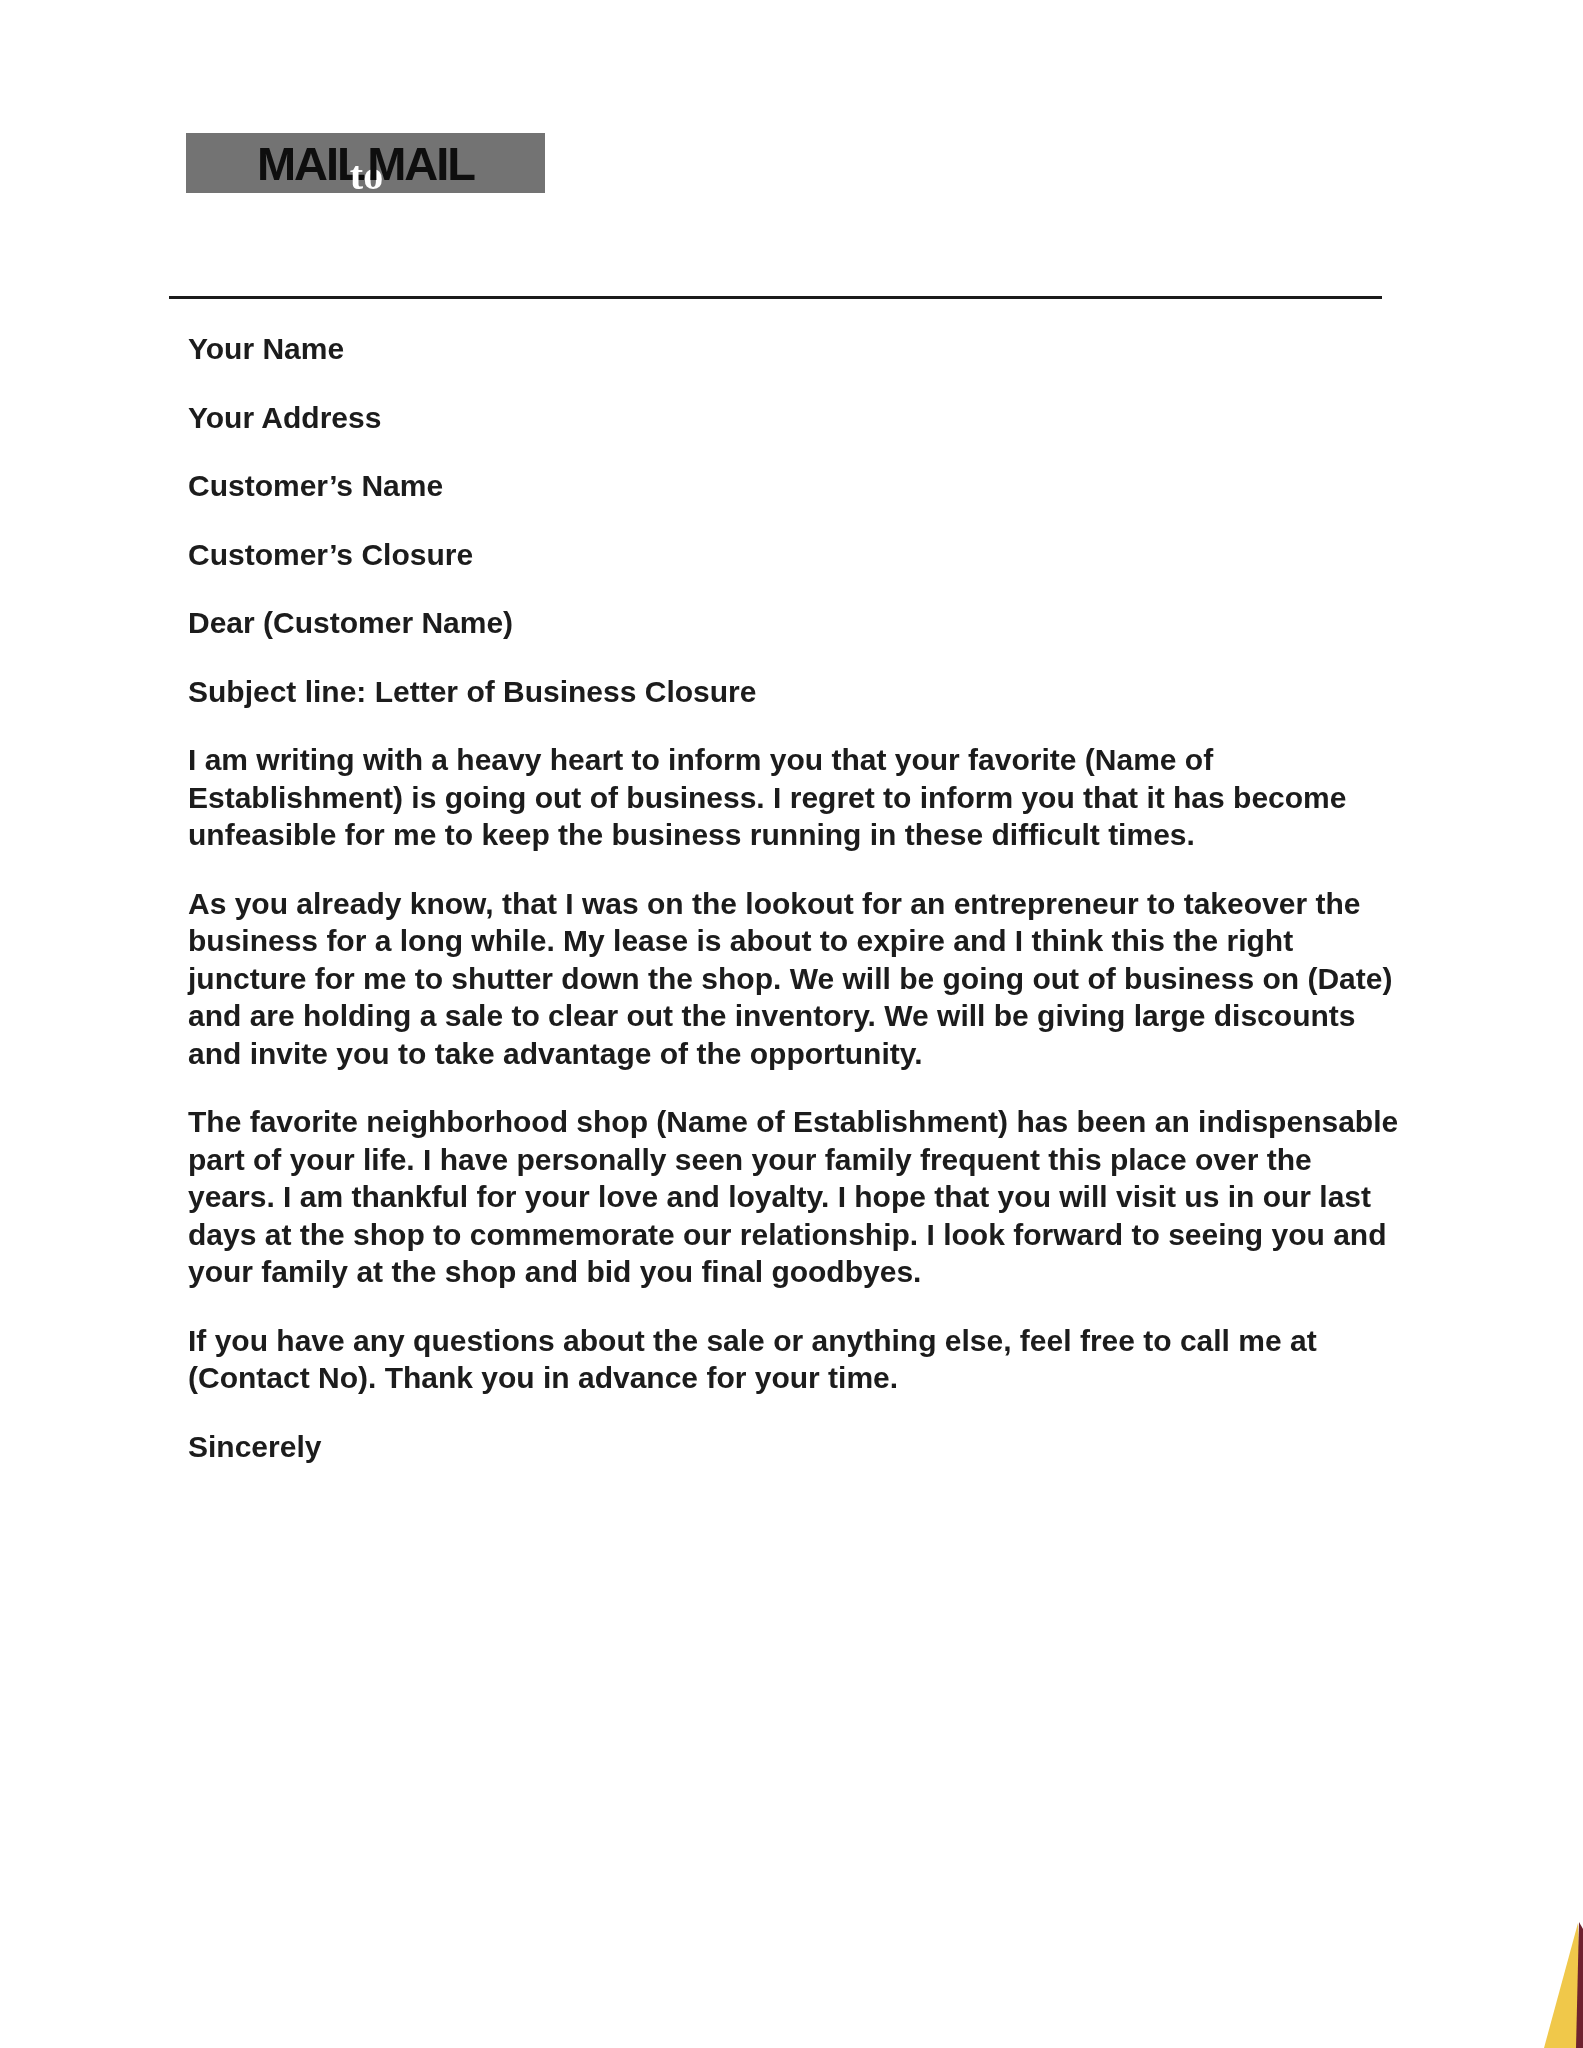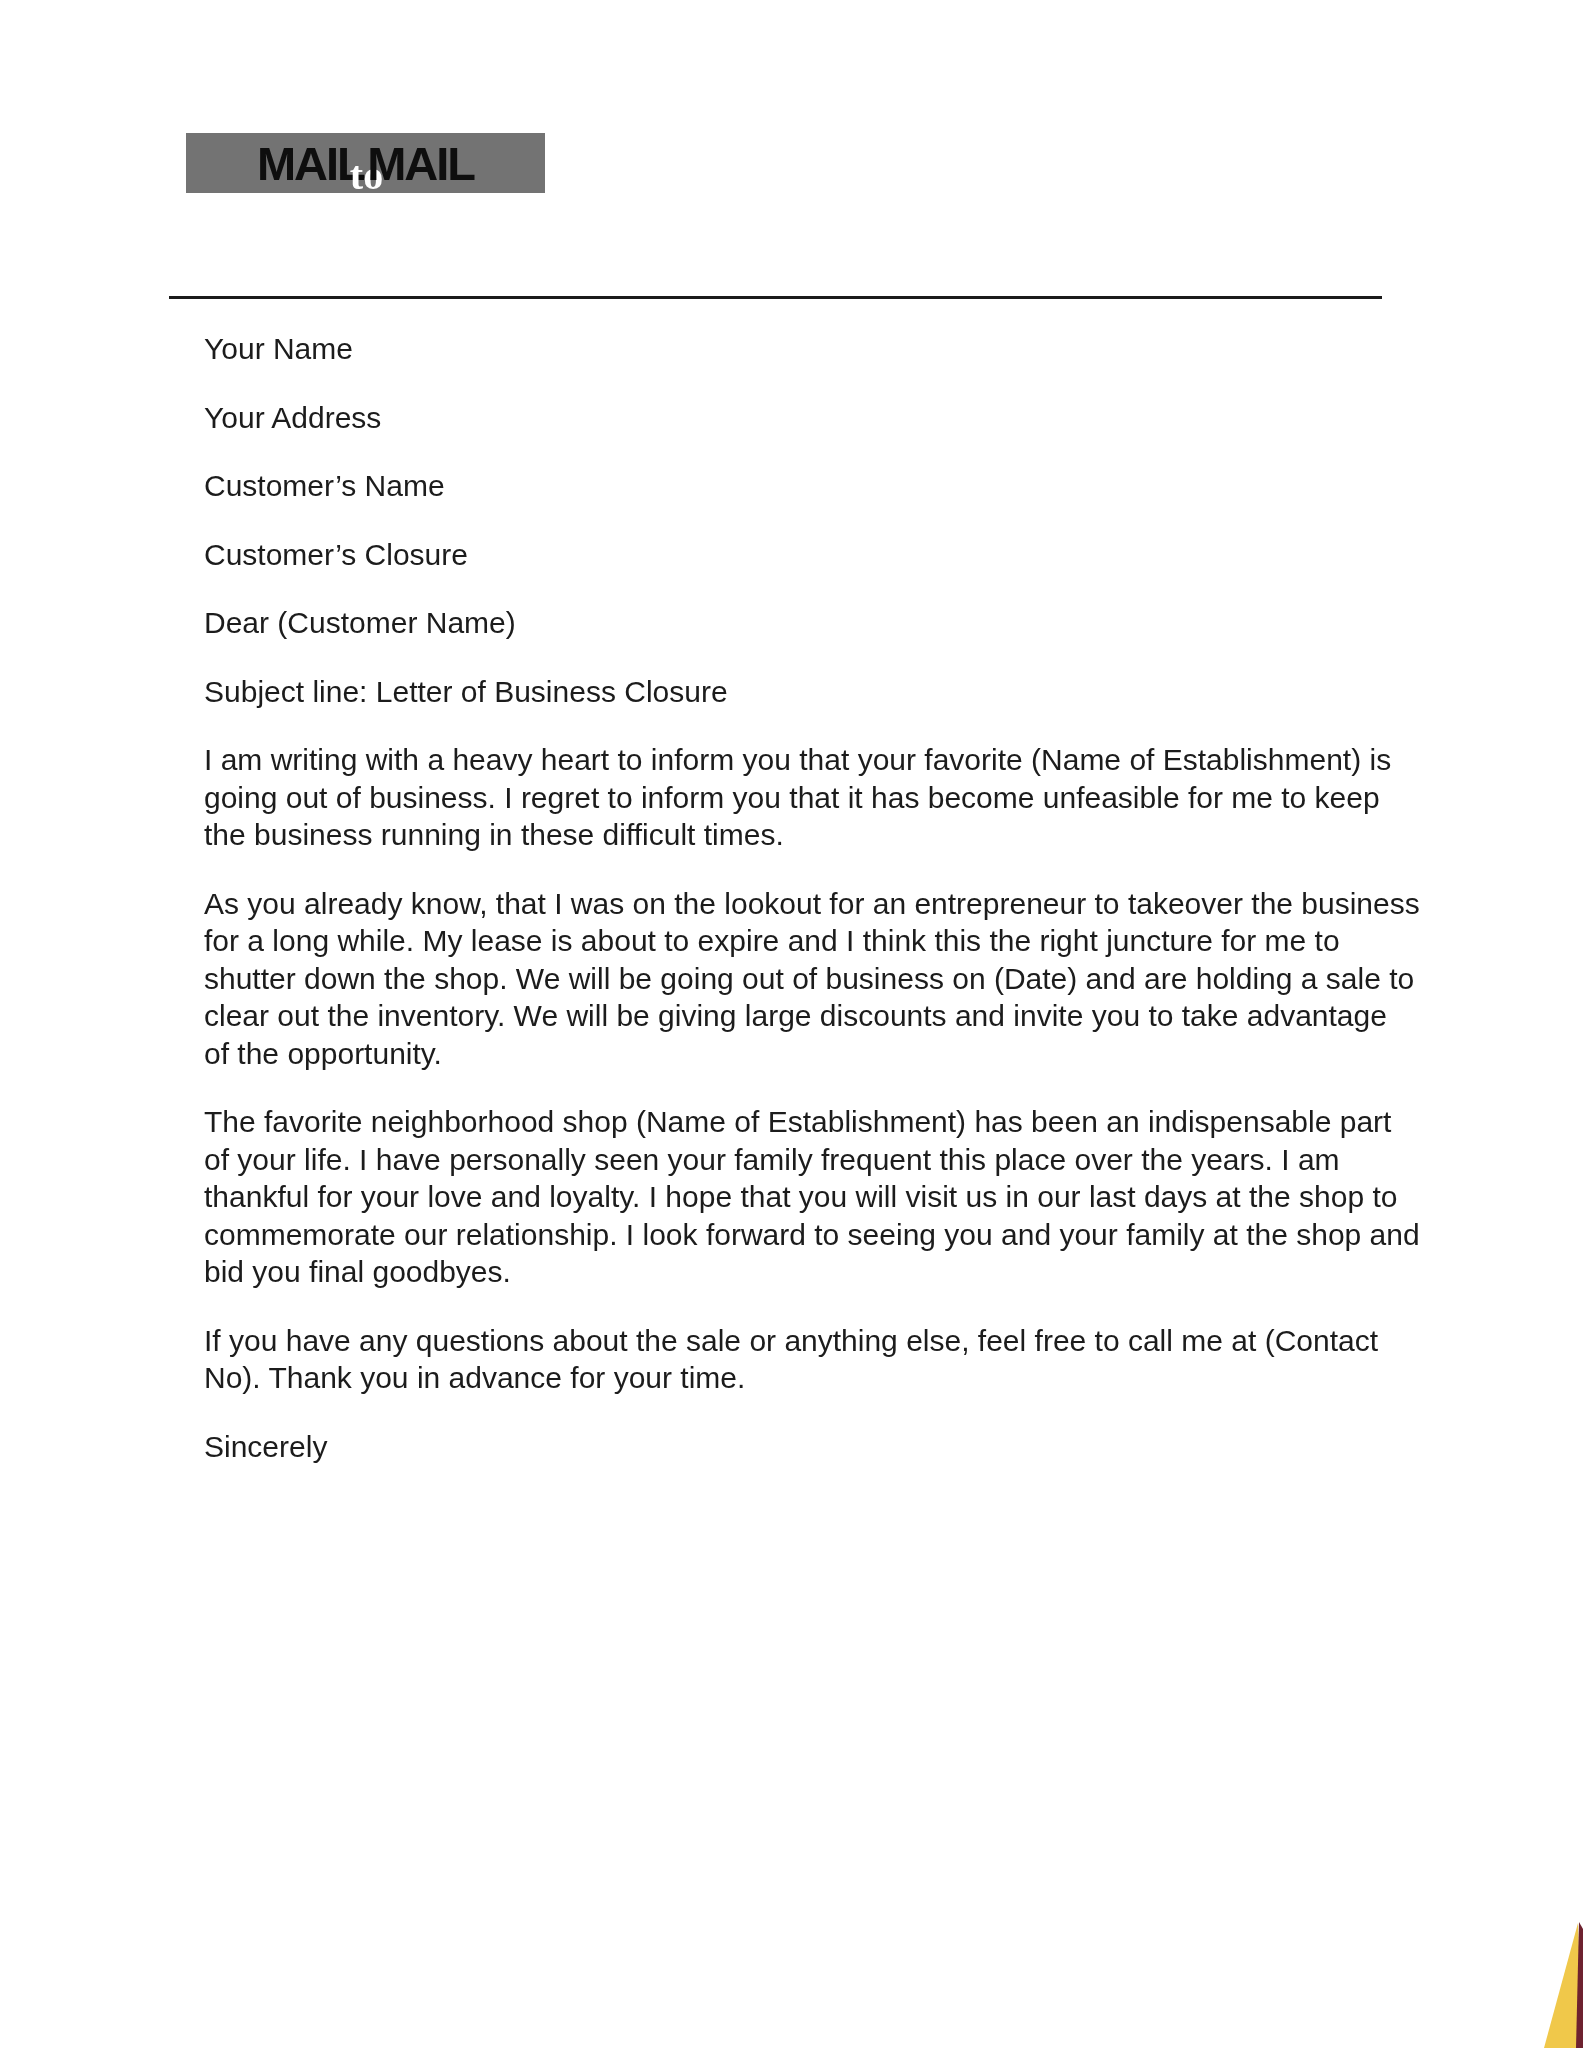--- a/index.html
+++ b/index.html
@@ -57,23 +57,24 @@
     left: 169px;
     top: 296px;
     width: 1213px;
     height: 3px;
     background: #1B1B1B;
   }
 
   
   .letter {
     position: absolute;
-    left: 204px;
+    left: 188px;
     top: 330px;
     width: 1216px;
+    font-weight: bold;
   }
   .letter p {
     margin: 0 0 31px 0;
     font-size: 30px;
     line-height: 37.5px;
     color: #1c1c1c;
   }
 
   
   .corner {

